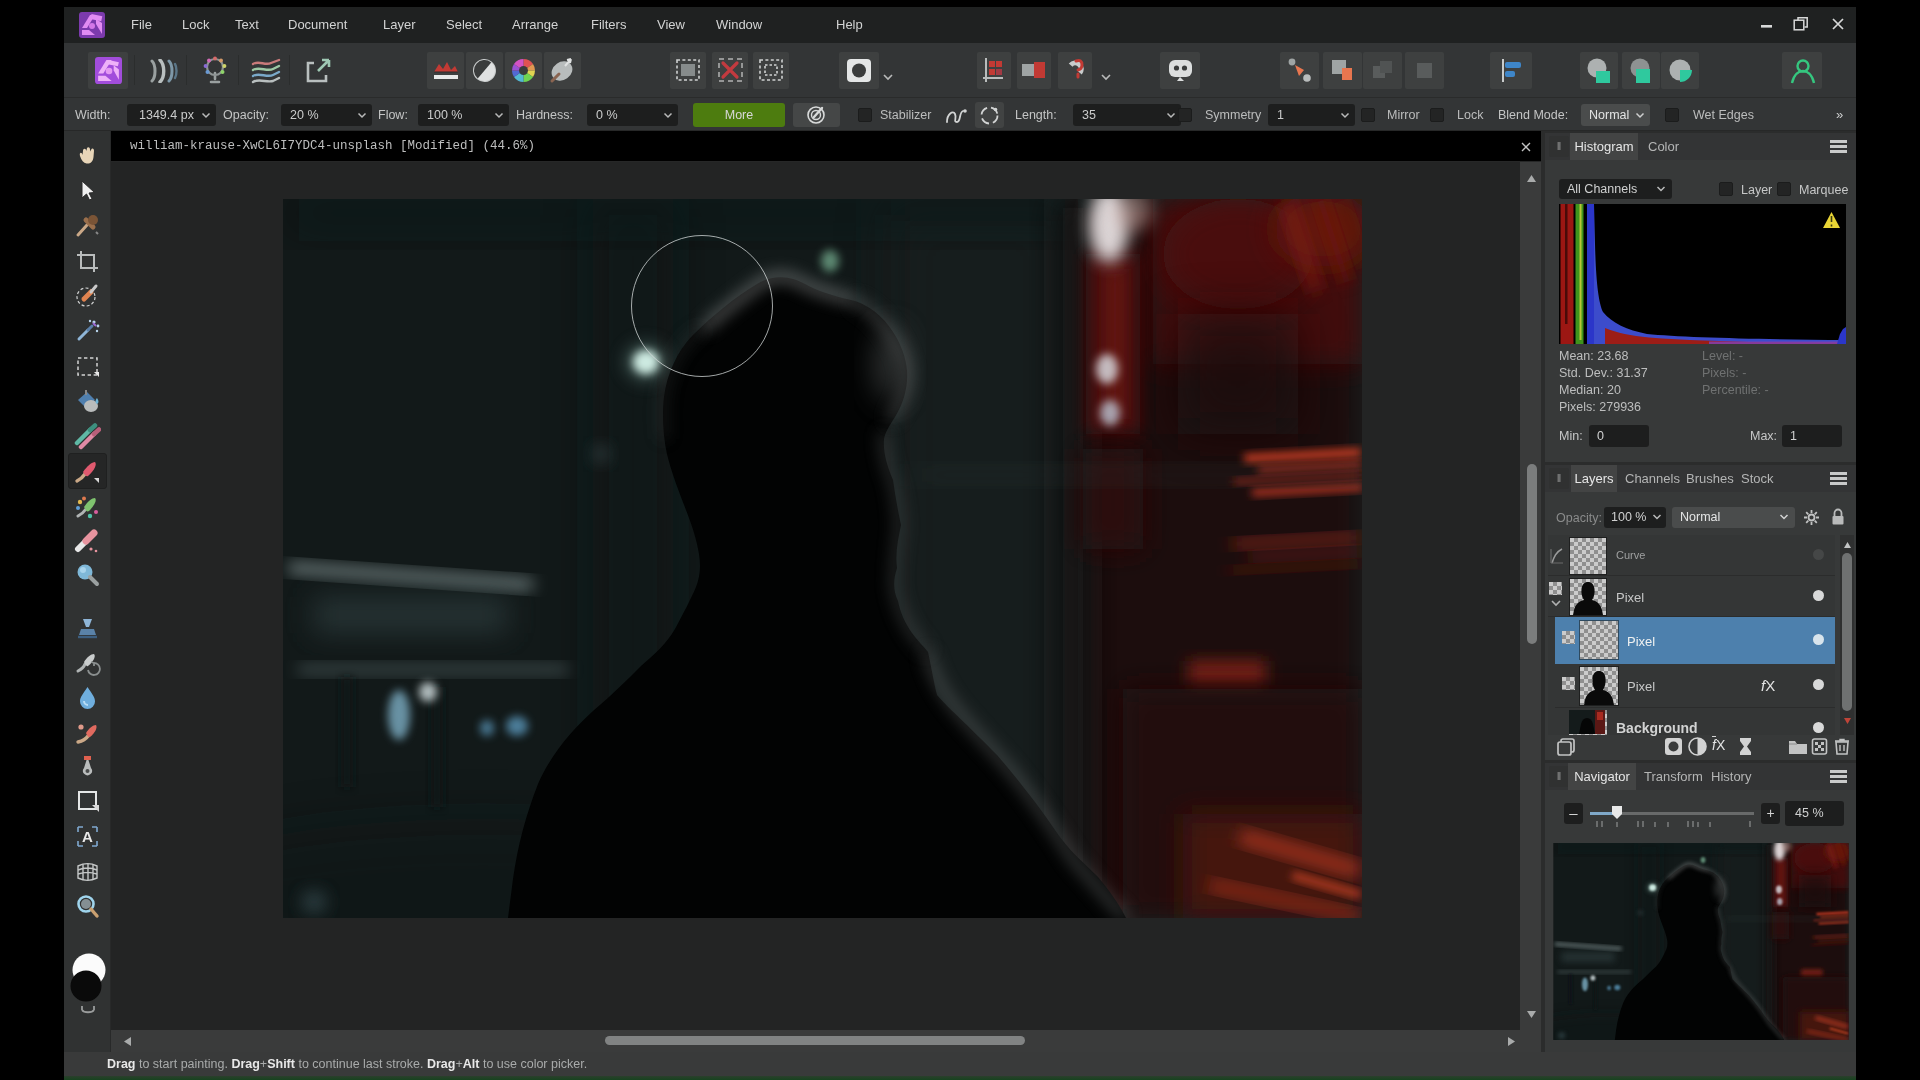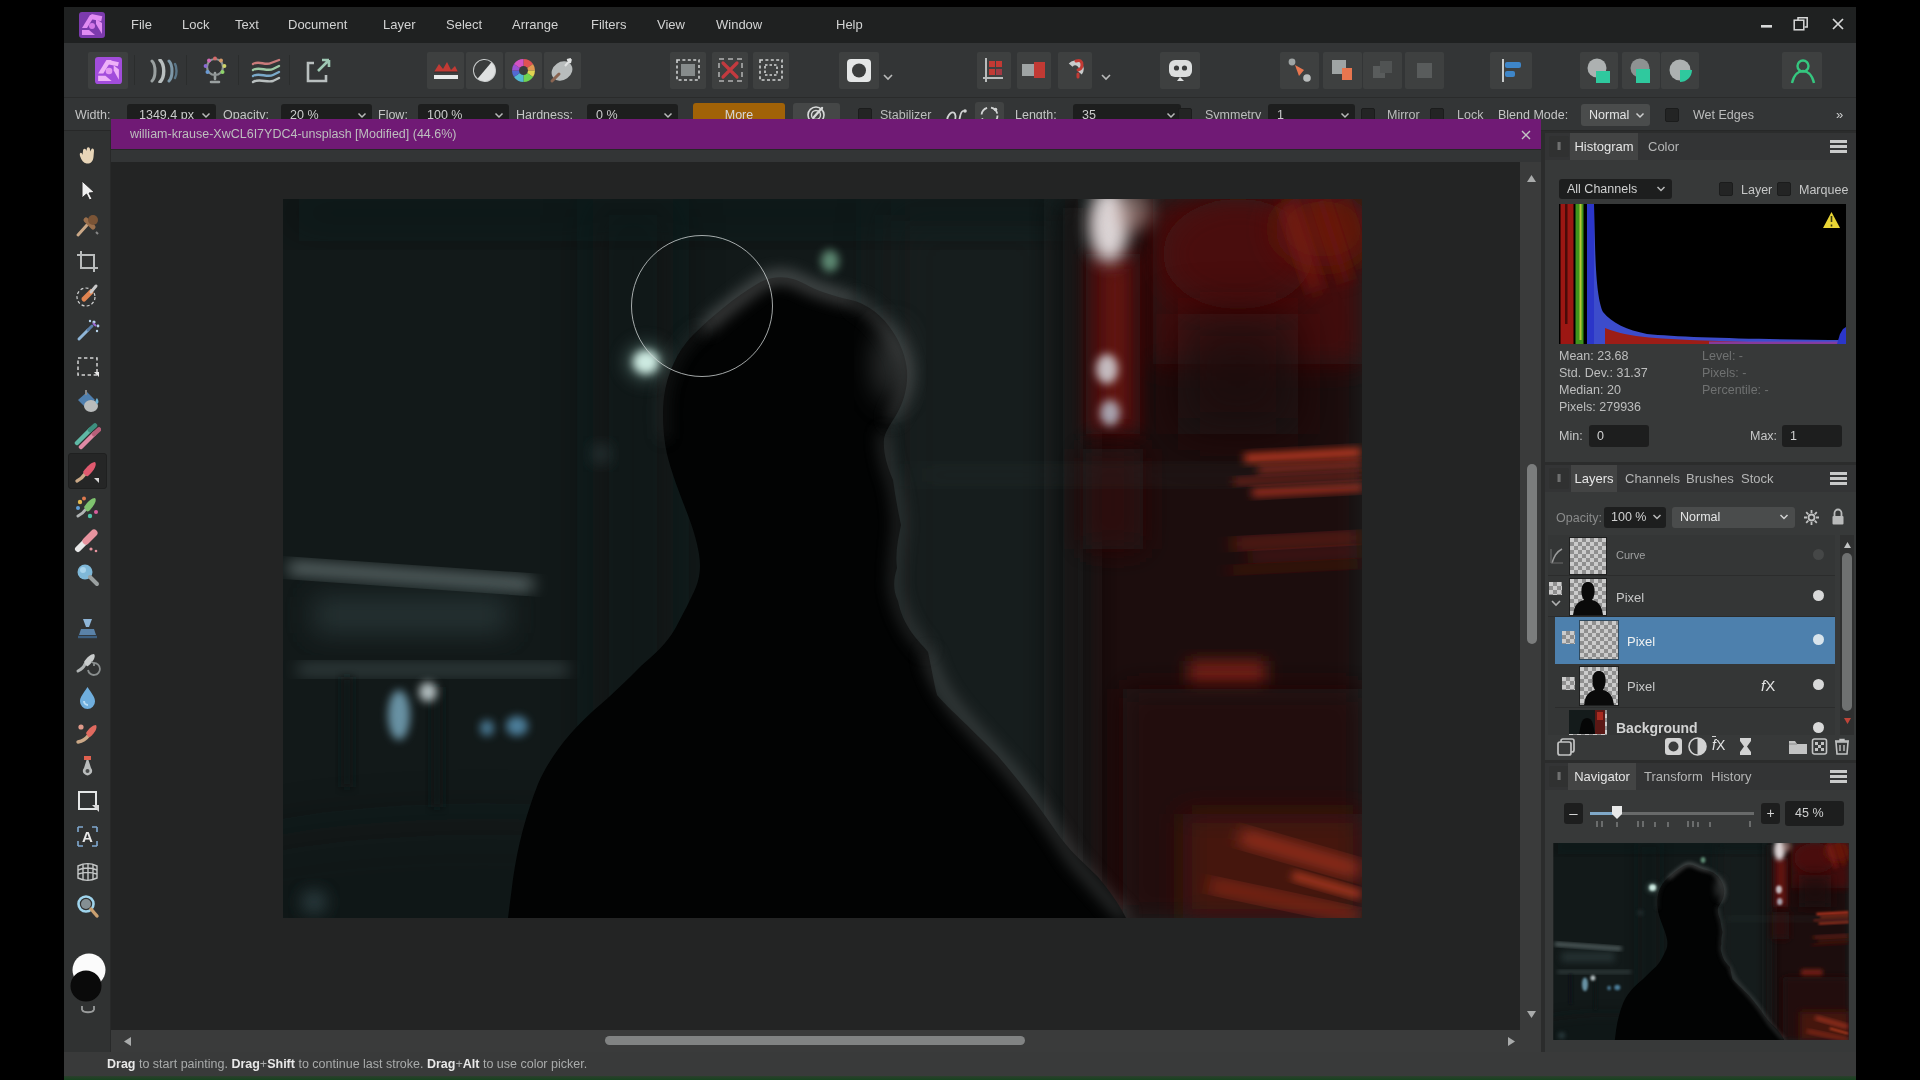--- a/index.html
+++ b/index.html
@@ -15,21 +15,21 @@
 .tbtn { position:absolute; top:9px; width:38px; height:37px; border-radius:2px; }
 .tbtn.lit { background:#3e4040; }
 .vsep { position:absolute; top:12px; width:1px; height:30px; background:#2b2d2d; }
 
 #ctxbar { position:absolute; left:0; top:92px; width:1792px; height:32px; background:#333536; border-bottom:1px solid #272828; }
 .clabel { position:absolute; top:0; height:32px; line-height:32px; color:#c4c5c5; font-size:12.5px; }
 .dd { position:absolute; top:5px; height:22px; background:#1d1e1e; border-radius:3px; color:#cbcccc; font-size:12.5px; line-height:22px; }
 .dd .chev, .chev2 { position:absolute; right:5px; top:4px; width:10px; height:14px; }
 .cb { position:absolute; top:9px; width:14px; height:14px; background:#232424; border:1px solid #1b1c1c; border-radius:2px; }
 
-#tabbar { position:absolute; left:47px; top:112px; width:1430px; height:31px; background:#701a75; border-bottom:1px solid #262727; }
+#tabbar { position:absolute; left:47px; top:124px; width:1430px; height:31px; background:#000000; border-bottom:1px solid #262727;font-family:Liberation Mono, monospace; }
 
 #tools { position:absolute; left:0; top:124px; width:47px; height:921px; background:#303232; border-right:1px solid #282929; }
 .tool { position:absolute; left:10px; width:27px; height:27px; }
 
 #canvas { position:absolute; left:47px; top:155px; width:1409px; height:868px; background:#232424; overflow:hidden; }
 #photo { position:absolute; left:172px; top:37px; width:1079px; height:719px; }
 
 #vscroll { position:absolute; left:1456px; top:155px; width:21px; height:868px; background:#3a3b3b; }
 #vthumb { position:absolute; left:7px; top:302px; width:10px; height:180px; background:#7b7d7d; border-radius:5px; }
 #hscroll { position:absolute; left:47px; top:1023px; width:1430px; height:22px; background:#3a3b3b; }
@@ -326,21 +326,21 @@
     <div class="clabel" style="left:314px">Flow:</div>
     <div class="dd" style="left:354px;width:91px"><span style="margin-left:9px">100 %</span>
       <svg class="chev" width="10" height="14" viewBox="0 0 10 14">
           <path d="M1.5 5.5 L5 9 L8.5 5.5" fill="none" stroke="#b9baba" stroke-width="1.5"></path>
         </svg></div>
     <div class="clabel" style="left:452px">Hardness:</div>
     <div class="dd" style="left:523px;width:91px"><span style="margin-left:9px">0 %</span>
       <svg class="chev" width="10" height="14" viewBox="0 0 10 14">
           <path d="M1.5 5.5 L5 9 L8.5 5.5" fill="none" stroke="#b9baba" stroke-width="1.5"></path>
         </svg></div>
-    <div style="position:absolute;left:629px;top:4px;width:92px;height:24px;background:#a16207;border-radius:3px;color:#d6d7d7;font-size:12.5px;text-align:center;line-height:24px;">More</div>
+    <div style="position:absolute;left:629px;top:4px;width:92px;height:24px;background:#4d7c0f;border-radius:3px;color:#d6d7d7;font-size:12.5px;text-align:center;line-height:24px;">More</div>
     <div style="position:absolute;left:729px;top:4px;width:47px;height:24px;background:#454747;border-radius:3px;">
       <svg class="abs" style="left:13px;top:2px" width="20" height="20" viewBox="0 0 20 20">
         <circle cx="10" cy="10" r="8" fill="none" stroke="#d8dada" stroke-width="1.6"></circle>
         <circle cx="10" cy="10" r="4.5" fill="none" stroke="#d8dada" stroke-width="1.4"></circle>
         <path d="M16 3 L8 12" stroke="#d8dada" stroke-width="2.4" stroke-linecap="round"></path>
       </svg>
     </div>
     <div class="cb" style="left:794px"></div>
     <div class="clabel" style="left:816px;color:#bcbdbd">Stabilizer</div>
     <svg class="abs" style="left:881px;top:7px" width="26" height="20" viewBox="0 0 26 20">

